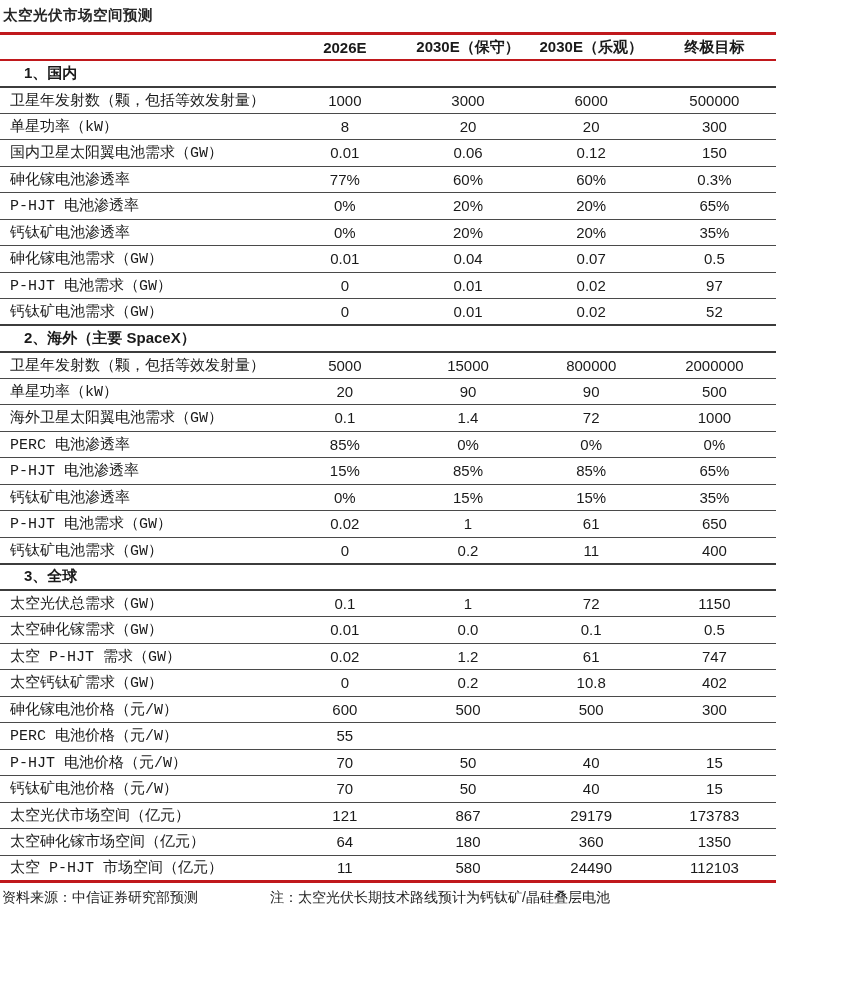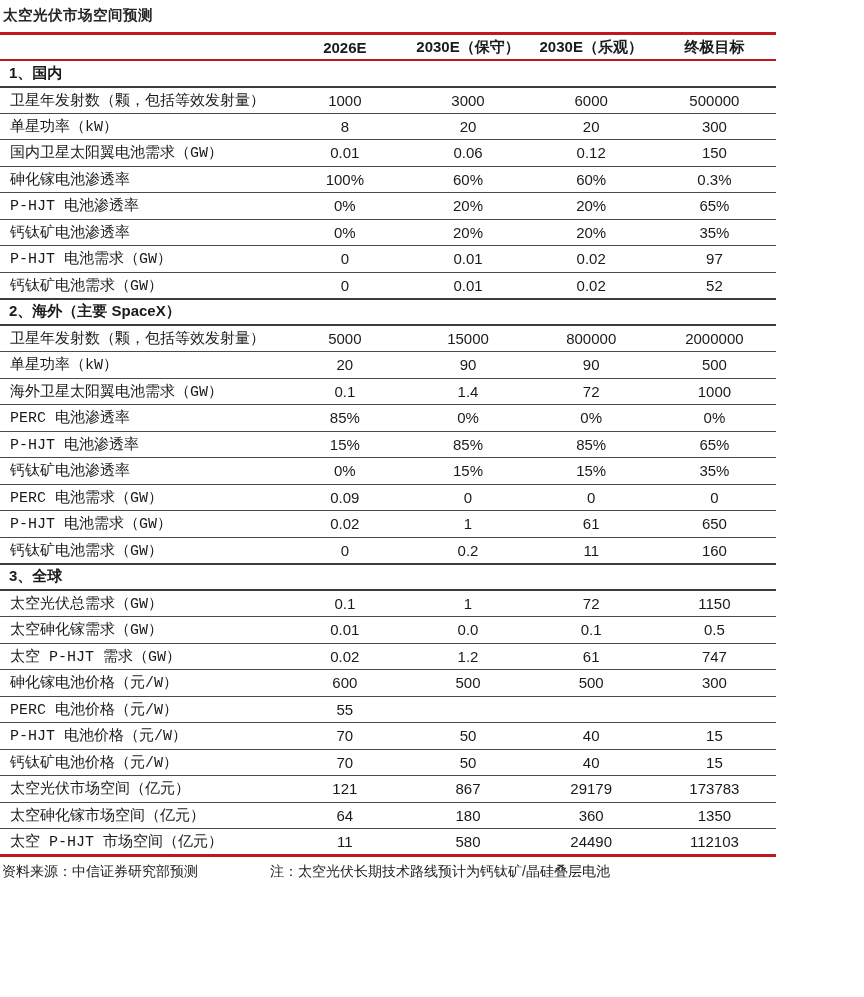--- a/index.html
+++ b/index.html
@@ -42,21 +42,21 @@
   }
   thead th {
     font-weight: bold;
     text-align: center;
     border-bottom: 2.5px solid #c0181c;
   }
   thead th.label-col { text-align: left; }
   tr.section-row td {
     font-weight: bold;
     text-align: left;
-    padding-left: 9px;
+    padding-left: 24px;
     border-top: 2.2px solid #3c3c3c;
     border-bottom: 2.2px solid #3c3c3c;
     border-radius: 11px;
   }
   tr.data-row td {
     border-bottom: 1.4px solid #4a4a4a;
   }
   tr.data-row td.row-label {
     text-align: left;
     padding-left: 10px;
@@ -119,38 +119,45 @@
         </tr>
         <tr class="data-row">
           <td class="row-label">国内卫星太阳翼电池需求（GW）</td>
           <td class="cell-value">0.01</td>
           <td class="cell-value">0.06</td>
           <td class="cell-value">0.12</td>
           <td class="cell-value">150</td>
         </tr>
         <tr class="data-row">
           <td class="row-label">砷化镓电池渗透率</td>
-          <td class="cell-value">100%</td>
+          <td class="cell-value">77%</td>
           <td class="cell-value">60%</td>
           <td class="cell-value">60%</td>
           <td class="cell-value">0.3%</td>
         </tr>
         <tr class="data-row">
           <td class="row-label">P-HJT 电池渗透率</td>
           <td class="cell-value">0%</td>
           <td class="cell-value">20%</td>
           <td class="cell-value">20%</td>
           <td class="cell-value">65%</td>
         </tr>
         <tr class="data-row">
           <td class="row-label">钙钛矿电池渗透率</td>
           <td class="cell-value">0%</td>
           <td class="cell-value">20%</td>
           <td class="cell-value">20%</td>
           <td class="cell-value">35%</td>
+        </tr>
+        <tr class="data-row">
+          <td class="row-label">砷化镓电池需求（GW）</td>
+          <td class="cell-value">0.01</td>
+          <td class="cell-value">0.04</td>
+          <td class="cell-value">0.07</td>
+          <td class="cell-value">0.5</td>
         </tr>
         <tr class="data-row">
           <td class="row-label">P-HJT 电池需求（GW）</td>
           <td class="cell-value">0</td>
           <td class="cell-value">0.01</td>
           <td class="cell-value">0.02</td>
           <td class="cell-value">97</td>
         </tr>
         <tr class="data-row">
           <td class="row-label">钙钛矿电池需求（GW）</td>
@@ -198,39 +205,32 @@
           <td class="cell-value">65%</td>
         </tr>
         <tr class="data-row">
           <td class="row-label">钙钛矿电池渗透率</td>
           <td class="cell-value">0%</td>
           <td class="cell-value">15%</td>
           <td class="cell-value">15%</td>
           <td class="cell-value">35%</td>
         </tr>
         <tr class="data-row">
-          <td class="row-label">PERC 电池需求（GW）</td>
-          <td class="cell-value">0.09</td>
-          <td class="cell-value">0</td>
-          <td class="cell-value">0</td>
-          <td class="cell-value">0</td>
-        </tr>
-        <tr class="data-row">
           <td class="row-label">P-HJT 电池需求（GW）</td>
           <td class="cell-value">0.02</td>
           <td class="cell-value">1</td>
           <td class="cell-value">61</td>
           <td class="cell-value">650</td>
         </tr>
         <tr class="data-row">
           <td class="row-label">钙钛矿电池需求（GW）</td>
           <td class="cell-value">0</td>
           <td class="cell-value">0.2</td>
           <td class="cell-value">11</td>
-          <td class="cell-value">160</td>
+          <td class="cell-value">400</td>
         </tr>
         <tr class="section-row">
           <td colspan="5">3、全球</td>
         </tr>
         <tr class="data-row">
           <td class="row-label">太空光伏总需求（GW）</td>
           <td class="cell-value">0.1</td>
           <td class="cell-value">1</td>
           <td class="cell-value">72</td>
           <td class="cell-value">1150</td>
@@ -243,20 +243,27 @@
           <td class="cell-value">0.5</td>
         </tr>
         <tr class="data-row">
           <td class="row-label">太空 P-HJT 需求（GW）</td>
           <td class="cell-value">0.02</td>
           <td class="cell-value">1.2</td>
           <td class="cell-value">61</td>
           <td class="cell-value">747</td>
         </tr>
         <tr class="data-row">
+          <td class="row-label">太空钙钛矿需求（GW）</td>
+          <td class="cell-value">0</td>
+          <td class="cell-value">0.2</td>
+          <td class="cell-value">10.8</td>
+          <td class="cell-value">402</td>
+        </tr>
+        <tr class="data-row">
           <td class="row-label">砷化镓电池价格（元/W）</td>
           <td class="cell-value">600</td>
           <td class="cell-value">500</td>
           <td class="cell-value">500</td>
           <td class="cell-value">300</td>
         </tr>
         <tr class="data-row">
           <td class="row-label">PERC 电池价格（元/W）</td>
           <td class="cell-value">55</td>
           <td class="cell-value"></td>

